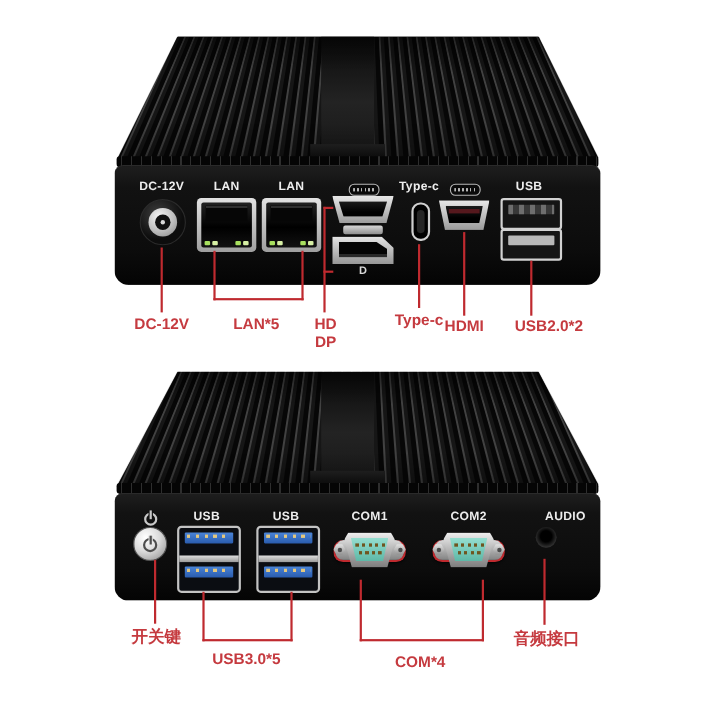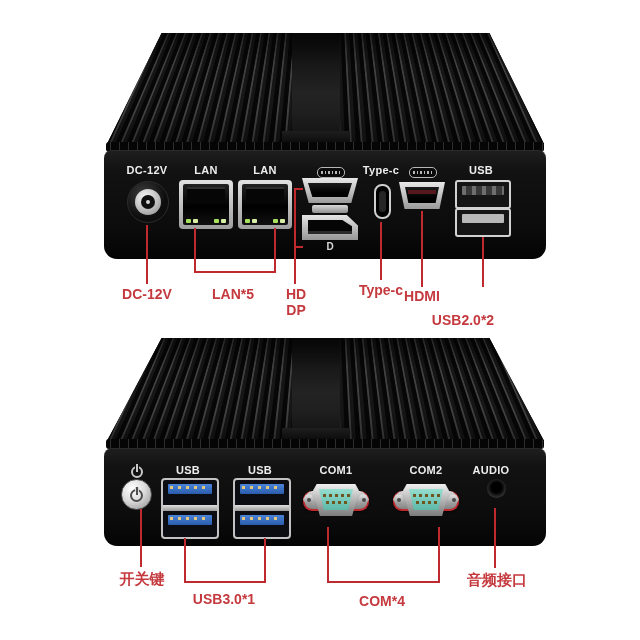--- a/index.html
+++ b/index.html
@@ -182,21 +182,21 @@
     <div class="ann" style="left:280px;top:286px;width:32px;">HD</div>
     <div class="ann" style="left:280px;top:302px;width:32px;">DP</div>
 
     <div class="vline" style="left:380px;top:222px;height:58px;"></div>
     <div class="ann" style="left:350px;top:282px;width:62px;">Type-c</div>
 
     <div class="vline" style="left:421px;top:211px;height:76px;"></div>
     <div class="ann" style="left:396px;top:288px;width:52px;">HDMI</div>
 
     <div class="vline" style="left:482px;top:237px;height:50px;"></div>
-    <div class="ann" style="left:426px;top:288px;width:74px;margin-top:24px;">USB2.0*2</div>
+    <div class="ann" style="left:462px;top:288px;width:74px;">USB2.0*2</div>
   </div>
 
   <div>
     <div class="hs" style="top:338px;height:103px;">
       <div class="fins"></div>
       <div class="chan"></div>
       <div class="chanbase"></div>
       <div class="shade"></div>
     </div>
     <div class="vents" style="top:439px;"></div>
@@ -235,29 +235,29 @@
       <div class="com" style="left:289px;top:33px;">
         <div class="bracket"></div>
         <div class="nut" style="left:0;"></div>
         <div class="nut" style="right:0;"></div>
         <div class="shell"></div>
         <div class="insert"></div>
         <div class="pins1"></div>
         <div class="pins2"></div>
       </div>
 
-      <div class="plabel" style="left:360px;top:15px;width:54px;">AUDIO</div>
+      <div class="plabel" style="left:383px;top:15px;width:54px;">AUDIO</div>
       <div class="audio" style="left:383px;top:30px;"></div>
     </div>
 
     <div class="vline" style="left:140px;top:509px;height:58px;"></div>
     <div class="ann cn" style="left:108px;top:570px;width:68px;">开关键</div>
 
     <div class="bracket" style="left:184px;top:538px;width:78px;height:43px;"></div>
-    <div class="ann" style="left:183px;top:591px;width:82px;">USB3.0*1</div>
+    <div class="ann" style="left:183px;top:591px;width:82px;">USB3.0*5</div>
 
     <div class="bracket" style="left:327px;top:527px;width:109px;height:54px;"></div>
     <div class="ann" style="left:347px;top:593px;width:70px;">COM*4</div>
 
     <div class="vline" style="left:494px;top:508px;height:60px;"></div>
     <div class="ann cn" style="left:461px;top:571px;width:72px;">音频接口</div>
   </div>
 
 </div>
 

